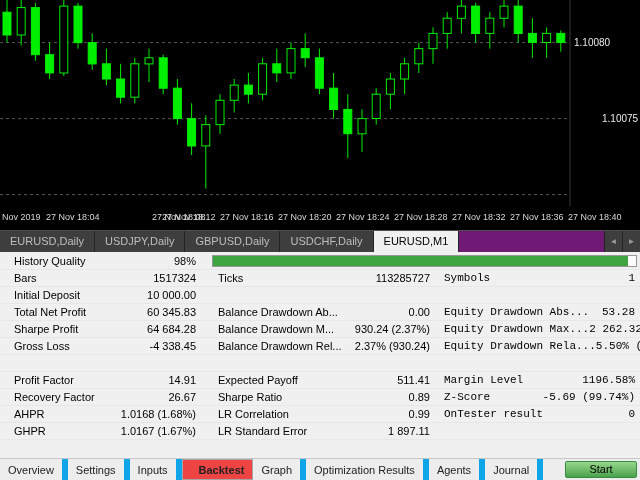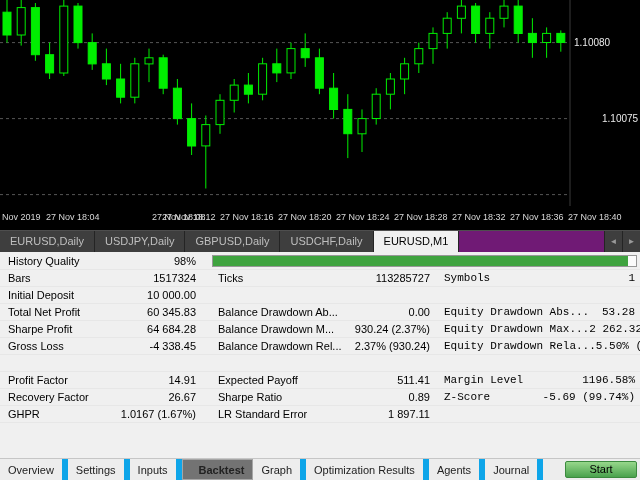--- a/index.html
+++ b/index.html
@@ -20,31 +20,31 @@
   .ctab { padding:0 10px; font-size:11px; line-height:21px; background:#3E3E3E; color:#BFBFBF;
           border-right:1px solid #242424; cursor:default; white-space:nowrap; }
   .ctab.active { background:#F0F0F0; color:#000; }
   .scrolls { margin-left:auto; display:flex; }
   .arrow-btn { width:17px; text-align:center; color:#9A9A9A; font-size:8px; line-height:21px;
                background:#3E3E3E; border-left:1px solid #242424; }
   
   #results { height:206px; background:#F0F0F0; font-size:11px; padding-top:1px; box-sizing:border-box; }
   .rrow { display:flex; height:17px; line-height:16px; border-bottom:1px solid #E7E7E7; box-sizing:border-box; }
   .cg { display:flex; justify-content:space-between; box-sizing:border-box; white-space:nowrap; overflow:hidden; }
-  .g1 { width:212px; padding-left:8px;  padding-right:16px; }
+  .g1 { width:212px; padding-left:14px;  padding-right:16px; }
   .g2 { width:224px; padding-left:6px;  padding-right:6px; }
   .g3 { width:204px; padding-left:8px;  padding-right:5px;font-family:Liberation Mono, monospace; }
   .ptrack { flex:1; margin:2px 3px 2px 0; border:1px solid #979797; background:#FBFBFB; box-sizing:border-box; }
   .pfill { height:100%; }
   
   #bottom-bar { height:22px; background:#EDEDED; border-top:1px solid #C6C6C6; display:flex;
                 align-items:stretch; box-sizing:border-box; }
   .btab { font-size:11px; color:#222; padding:0 8px; border-right:6px solid #0ea5e9;
           display:flex; align-items:center; white-space:nowrap; cursor:default; }
-  .btab.active { background:#737373; font-weight:bold; border:1px solid #A6A6A6;padding-left:16px; }
+  .btab.active { background:#ef4444; font-weight:bold; border:1px solid #A6A6A6;padding-left:16px; }
   #start-btn { margin:2px 3px 2px auto; width:72px; font-size:11px; font-family:inherit; color:#000;
                background:linear-gradient(#97D78B, #4AA24D); border:1px solid #3B8A3E; border-radius:2px;
                padding:0; line-height:15px; }
 </style>
 </head>
 <body>
 
 <div id="app">
 
   <div id="chart-block">
@@ -261,20 +261,34 @@
           <span>Sharpe Ratio</span>
           <span>0.89</span>
         </div>
         <div class="cg g3">
           <span>Z-Score</span>
           <span>-5.69 (99.74%)</span>
         </div>
       </div>
       <div class="rrow">
         <div class="cg g1">
+          <span>AHPR</span>
+          <span>1.0168 (1.68%)</span>
+        </div>
+        <div class="cg g2">
+          <span>LR Correlation</span>
+          <span>0.99</span>
+        </div>
+        <div class="cg g3">
+          <span>OnTester result</span>
+          <span>0</span>
+        </div>
+      </div>
+      <div class="rrow">
+        <div class="cg g1">
           <span>GHPR</span>
           <span>1.0167 (1.67%)</span>
         </div>
         <div class="cg g2">
           <span>LR Standard Error</span>
           <span>1 897.11</span>
         </div>
       </div>
     </div>
 

